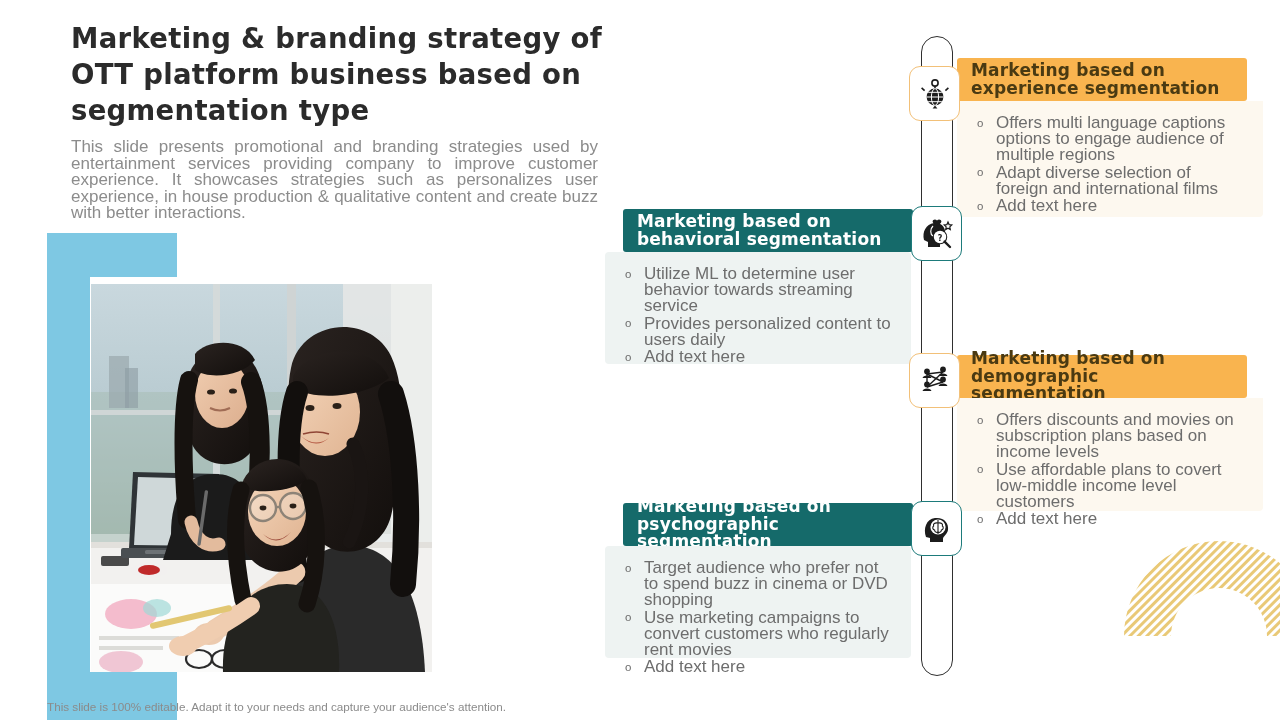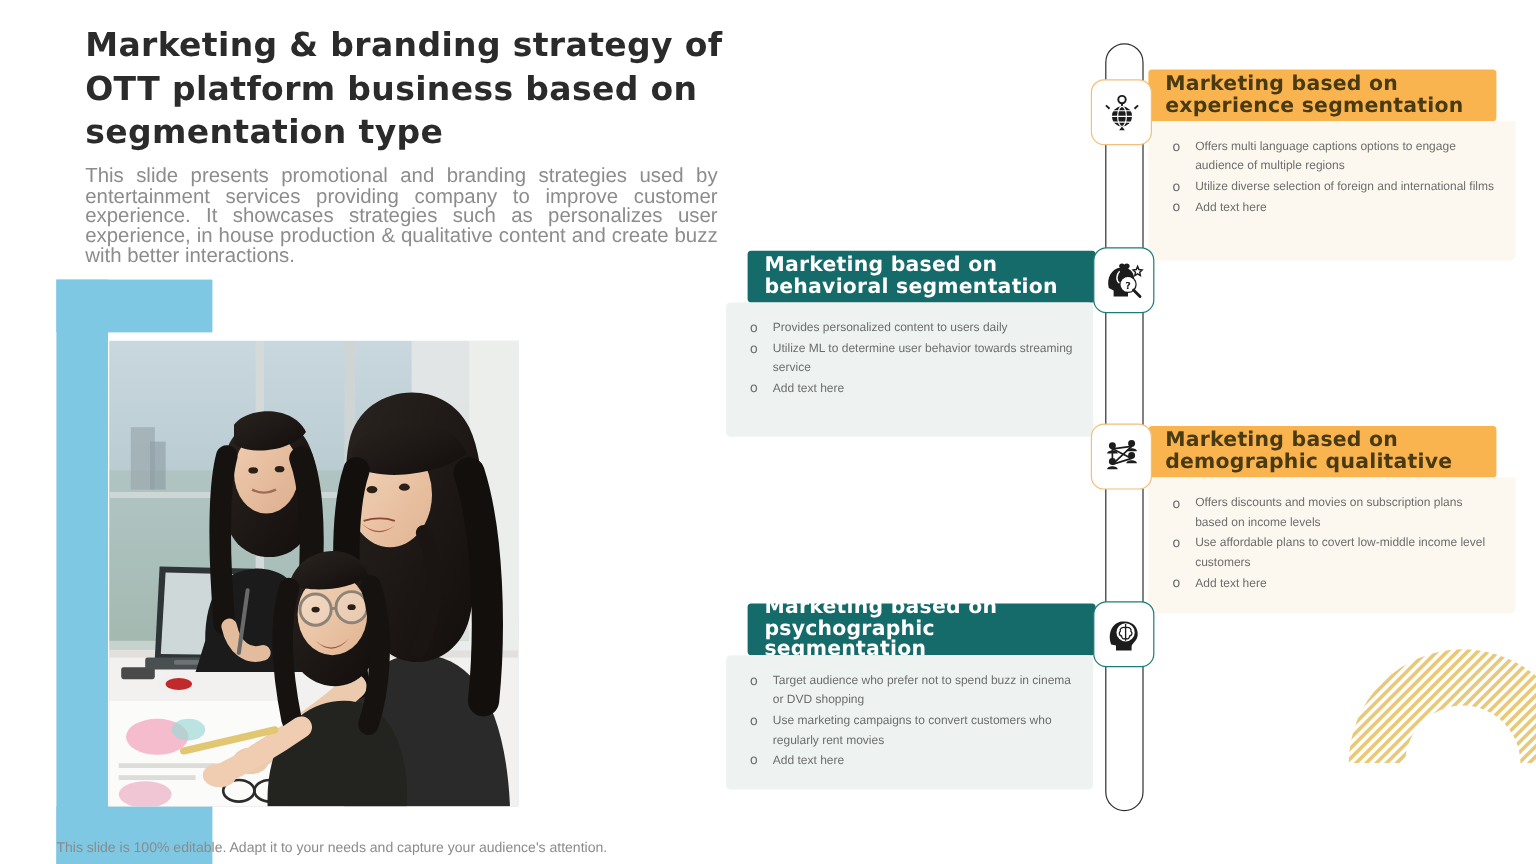--- a/index.html
+++ b/index.html
@@ -108,21 +108,21 @@
   }
   .card-body {
     position: absolute;
     padding: 14px 16px 10px 16px;
   }
   .card-body ul { list-style: none; }
   .card-body li {
     position: relative;
     padding-left: 23px;
     margin-bottom: 1px;
-    font-size: 10px;
+    font-size: 17px;
     line-height: 16.2px;
     color: #6d6d6d;
   }
   .card-body li::before {
     content: "o";
     position: absolute;
     left: 4px; top: -0.5px;
     font-size: 11.5px;
     color: #6d6d6d;
   }
@@ -323,21 +323,21 @@
   <div class="card right" style="left:862px; top:58px;">
     <div class="card-head">
       <span>
         <span>Marketing based on</span><br>
         <span>experience segmentation</span>
       </span>
     </div>
     <div class="card-body" style="height:116px;">
       <ul>
         <li>Offers  multi language  captions options to engage audience of multiple regions</li>
-        <li>Utilize  diverse  selection of foreign and international  films</li>
+        <li>Adapt  diverse  selection of foreign and international  films</li>
         <li>Add text here</li>
       </ul>
     </div>
     <div class="badge orange" style="left:0; top:8px;">
       <svg width="32" height="34" viewBox="0 0 32 34">
         <circle cx="16" cy="6" r="3.1" fill="none" stroke="#1c1c1c" stroke-width="1.6"></circle>
         <path d="M16 9.2 V12" stroke="#1c1c1c" stroke-width="1.6"></path>
         <circle cx="16" cy="20" r="8.4" fill="#1c1c1c"></circle>
         <g stroke="#ffffff" stroke-width="1" fill="none">
           <ellipse cx="16" cy="20" rx="3.6" ry="8.4"></ellipse>
@@ -353,22 +353,22 @@
 
   <div class="card left" style="left:558px; top:209px;">
     <div class="card-head">
       <span>
         <span>Marketing based on</span><br>
         <span>behavioral segmentation</span>
       </span>
     </div>
     <div class="card-body" style="height:112px;">
       <ul>
+        <li>Utilize ML to determine  user behavior towards  streaming service</li>
         <li>Provides  personalized  content to users daily</li>
-        <li>Utilize ML to determine  user behavior towards  streaming service</li>
         <li>Add text here</li>
       </ul>
     </div>
     <div class="badge teal" style="left:306px; top:-3px;">
       <svg width="34" height="32" viewBox="0 0 34 32">
         <path d="M4 22 C2 14 6 6 14 5 C22 4 26 10 25 16 C24 21 20 22 20 25 L20 29 L8 29 L8 24 Z" fill="#1c1c1c"></path>
         <path d="M13 8 C10 11 10 16 13 18" stroke="#ffffff" stroke-width="1.2" fill="none"></path>
         <path d="M17 2.5 C18.6 0.6 21.4 1.6 21.4 3.6 C21.4 5.4 18.8 6.9 17 8 C15.2 6.9 12.6 5.4 12.6 3.6 C12.6 1.6 15.4 0.6 17 2.5 Z" fill="#1c1c1c"></path>
         <circle cx="20" cy="19" r="6.2" fill="none" stroke="#1c1c1c" stroke-width="2.1"></circle>
         <circle cx="20" cy="19" r="6.2" fill="#ffffff"></circle>
@@ -376,21 +376,21 @@
         <path d="M24.6 23.6 L30 29" stroke="#1c1c1c" stroke-width="2.4" stroke-linecap="round"></path>
         <path d="M28 4 L29.1 6.6 L31.8 7 L29.8 8.9 L30.3 11.6 L28 10.2 L25.7 11.6 L26.2 8.9 L24.2 7 L26.9 6.6 Z" fill="none" stroke="#1c1c1c" stroke-width="1.2"></path>
       </svg>
     </div>
   </div>
 
   <div class="card right" style="left:862px; top:355px;">
     <div class="card-head">
       <span>
         <span>Marketing based on</span><br>
-        <span>demographic qualitative</span>
+        <span>demographic segmentation</span>
       </span>
     </div>
     <div class="card-body" style="height:113px;">
       <ul>
         <li>Offers  discounts and movies  on subscription plans  based on income levels</li>
         <li>Use affordable  plans to covert  low-middle income level  customers</li>
         <li>Add text here</li>
       </ul>
     </div>
     <div class="badge orange" style="left:0; top:-2px;">

